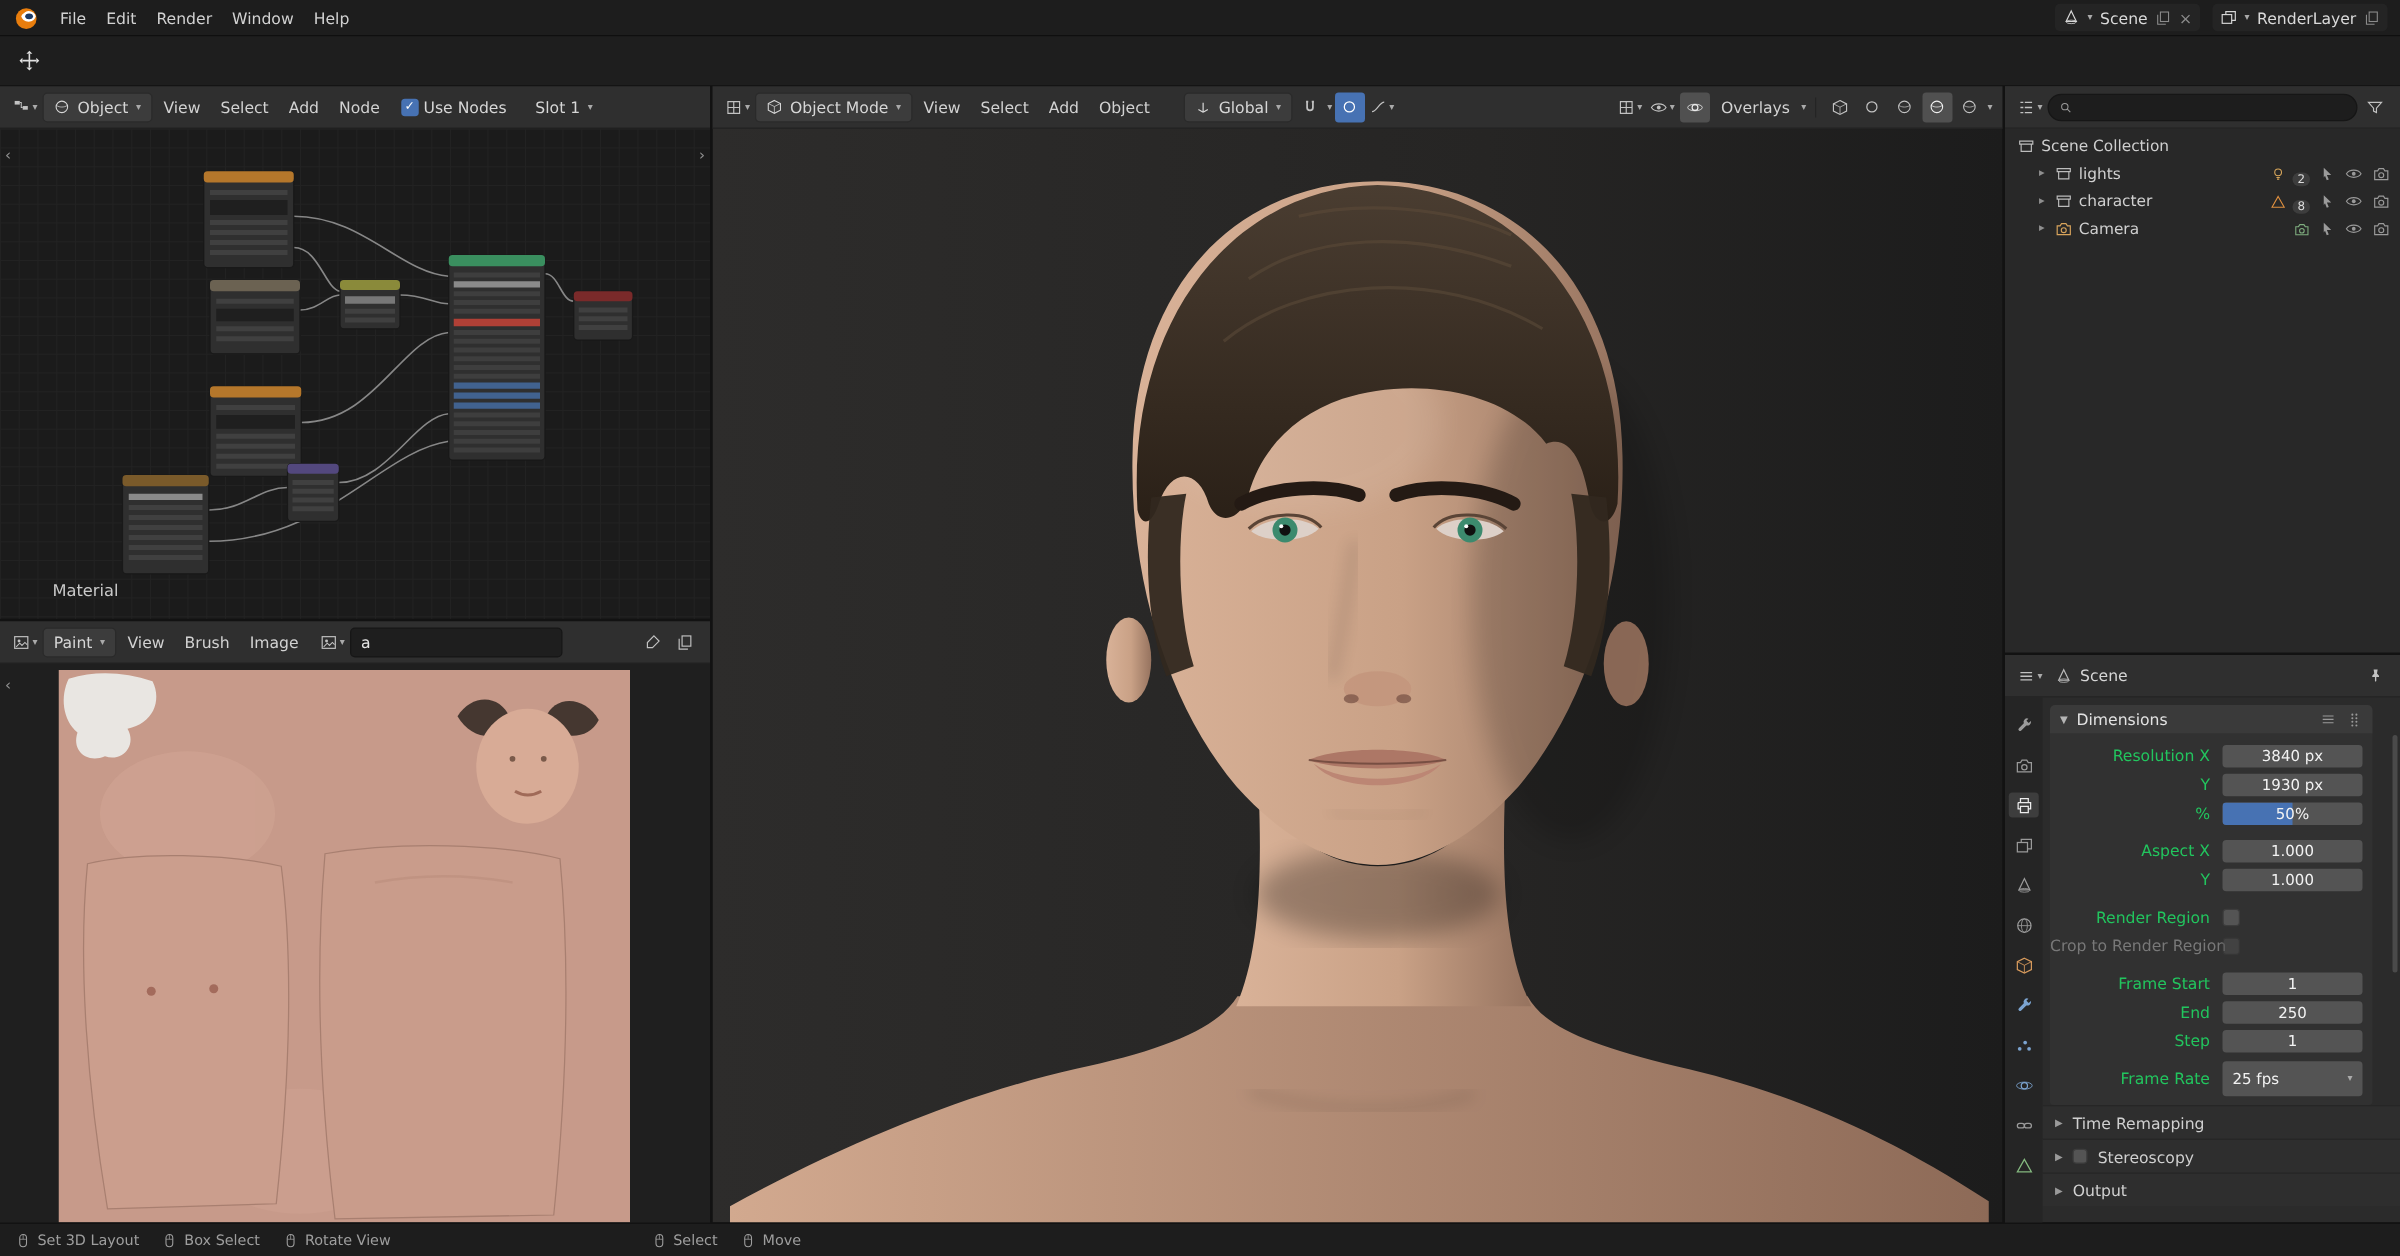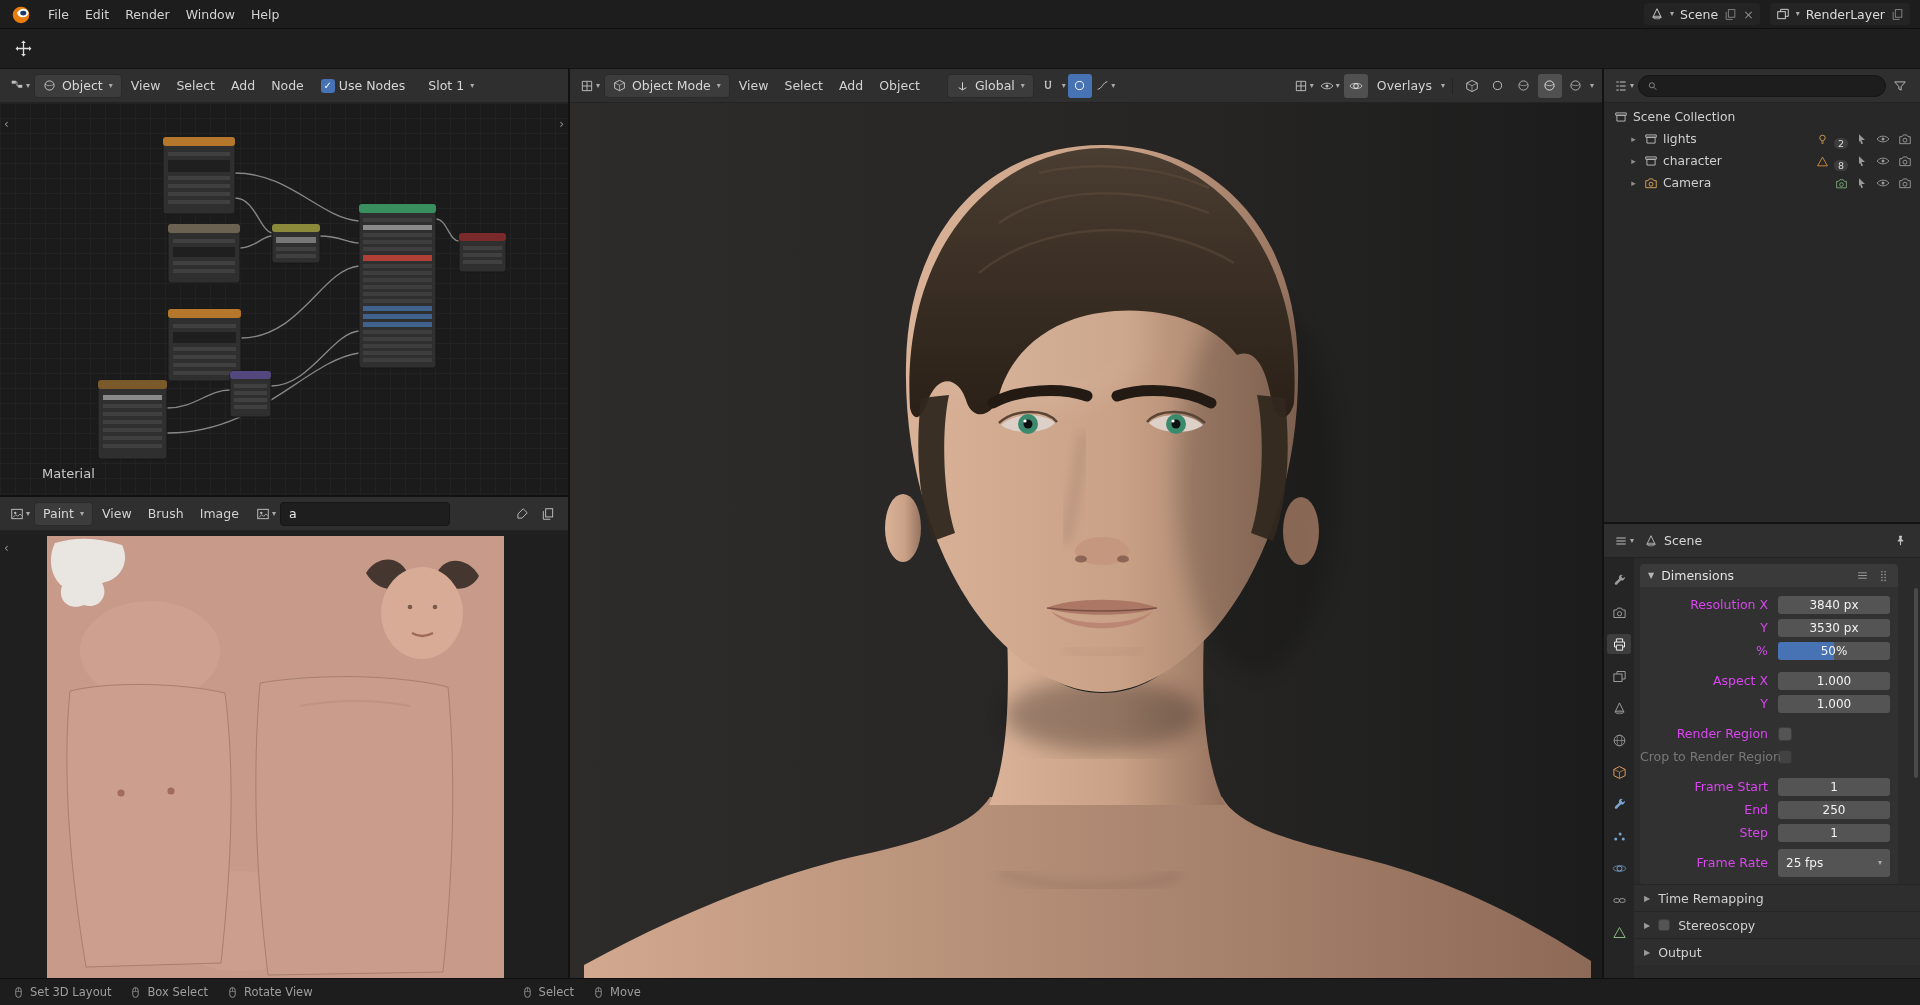--- a/index.html
+++ b/index.html
@@ -72,21 +72,21 @@
   .props-body{flex:1;display:flex;min-height:0;position:relative}
   .ptabs{width:30px;flex:none;background:#252525;display:flex;flex-direction:column;align-items:center;padding-top:12px;gap:12px}
   .ptab{width:24px;height:20px;display:flex;align-items:center;justify-content:center;border-radius:3px;color:#9a9a9a}
   .ptab.active{background:#3d3d3d;color:#ececec}
   .panels{flex:1;padding:6px 22px 0 6px;overflow:hidden}
   .panel-h{height:23px;background:#3a3a3a;border-radius:4px 4px 0 0;display:flex;align-items:center;gap:7px;padding:0 8px;color:#e2e2e2}
   .panel-h .tri{font-size:8px;color:#b5b5b5}
   .panel-h .ph-icons{margin-left:auto;display:flex;gap:8px;color:#9a9a9a}
   .panel-body{background:#313131;padding:6px 8px 10px 0;border-radius:0 0 3px 3px}
   .prow{display:flex;align-items:center;height:23px}
-  .plabel{width:138px;text-align:right;padding-right:10px;color:#d946ef;white-space:nowrap;flex:none}
+  .plabel{width:138px;text-align:right;padding-right:10px;color:#22c55e;white-space:nowrap;flex:none}
   .plabel.dim{color:#787878}
   .pval{flex:1;display:flex;align-items:center}
   .pfield{flex:1;height:18px;background:#545454;border-radius:3px;display:flex;align-items:center;justify-content:center;color:#f2f2f2;position:relative;overflow:hidden;font-size:12px}
   .pfield .fill{position:absolute;left:0;top:0;bottom:0;width:50%;background:#4772b3}
   .pfield span{position:relative;z-index:1}
   .pfield.dd2{justify-content:center;padding:14px 8px}
   .pfield.dd2 .caret{margin-left:auto}
   .gap{height:7px}
   .cpanel{height:27px;display:flex;align-items:center;gap:8px;padding:0 10px;border-top:1px solid #262626;color:#d0d0d0;background:#2e2e2e;margin-right:-22px;margin-left:-6px}
   .cpanel .tri{font-size:8px;color:#9a9a9a}
@@ -891,21 +891,21 @@
                 <span class="pval">
                     <span class="pfield">
                       <span>3840 px</span>
                     </span>
                   </span>
                 </div>
               <div class="prow">
                   <span class="plabel">Y</span>
                 <span class="pval">
                     <span class="pfield">
-                      <span>3530 px</span>
+                      <span>1930 px</span>
                     </span>
                   </span>
                 </div>
               <div class="prow">
                   <span class="plabel">%</span>
                 <span class="pval">
                     <span class="pfield">
                       <span class="fill"></span>
                       <span>50%</span>
                     </span>

